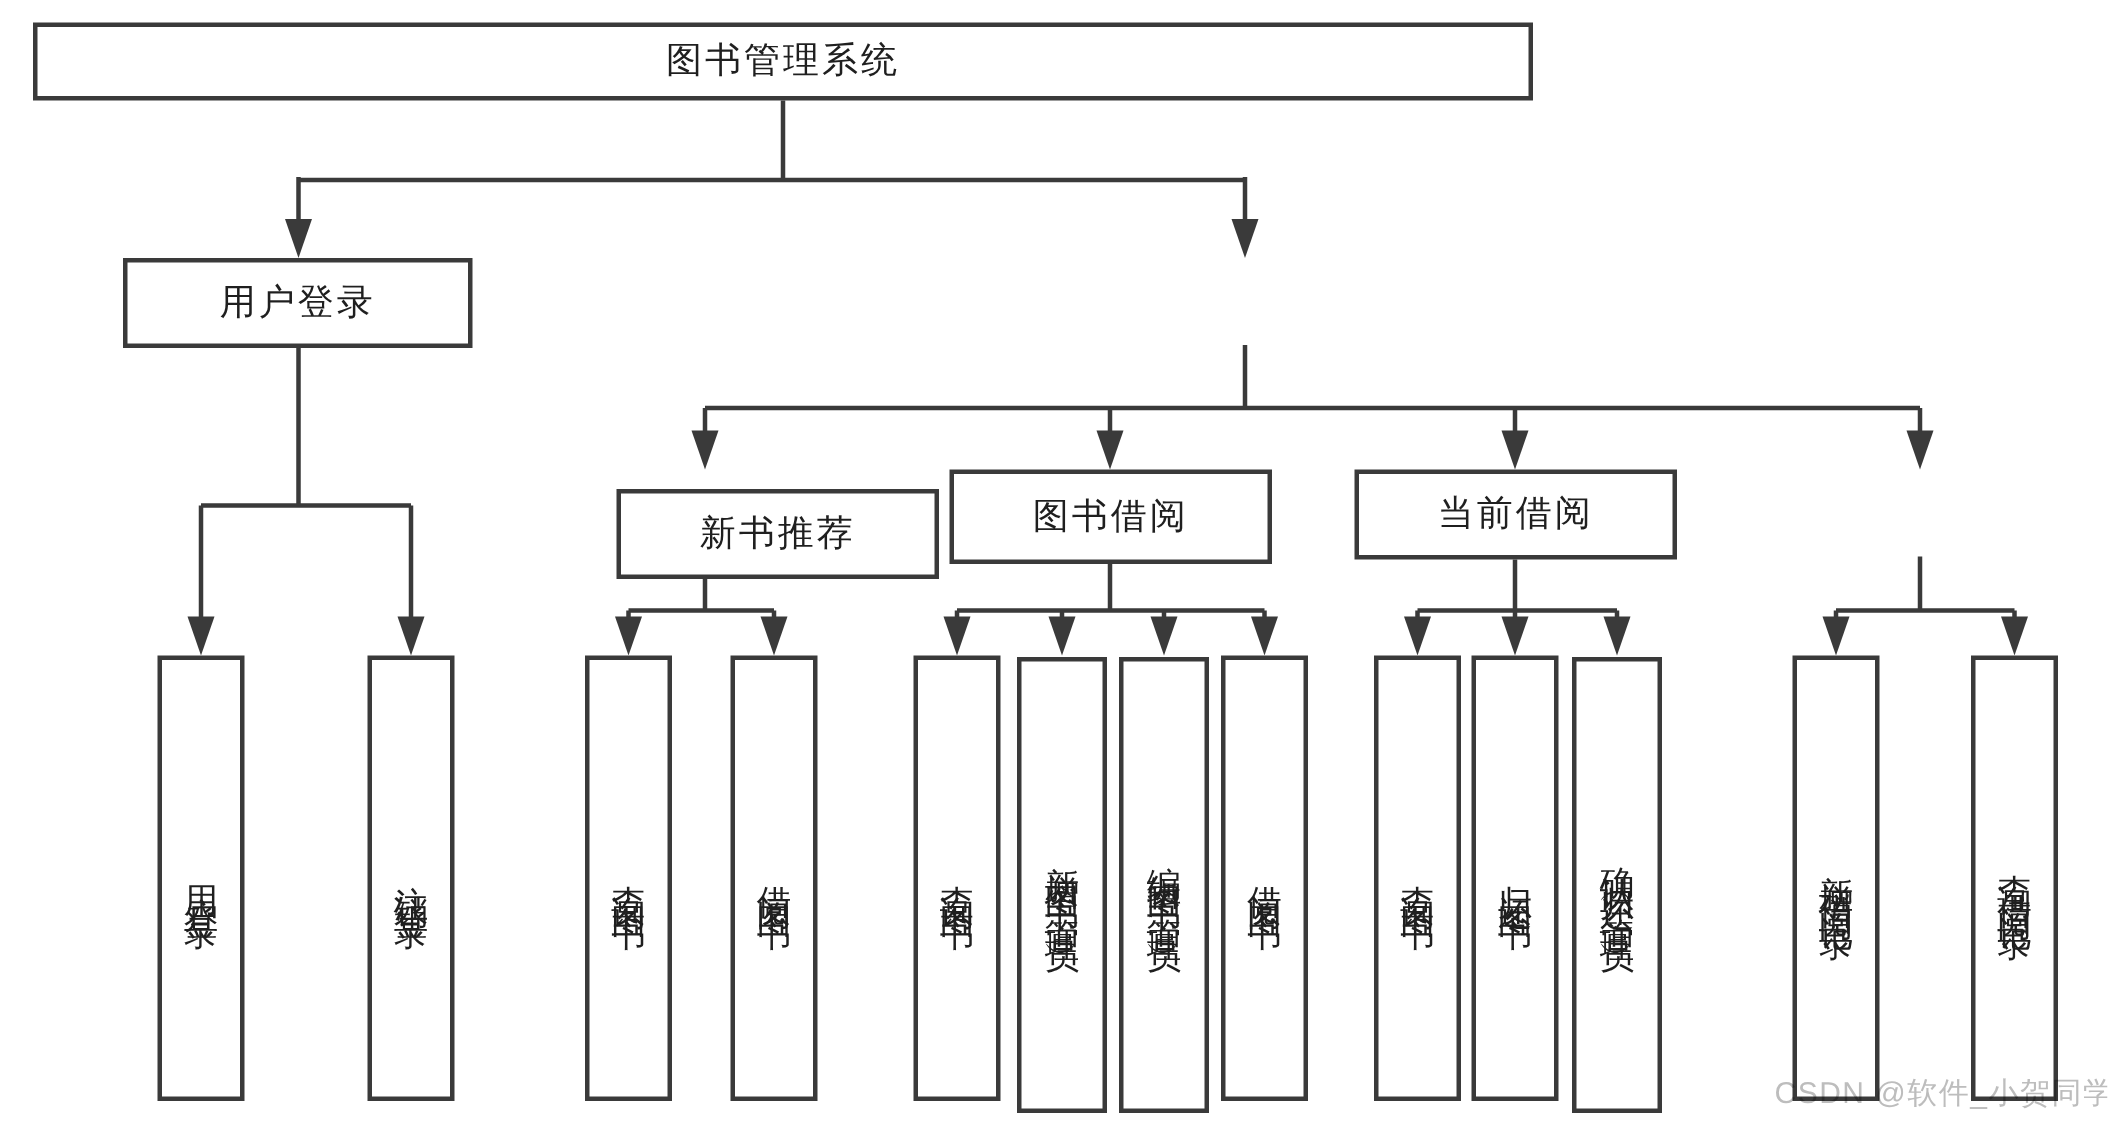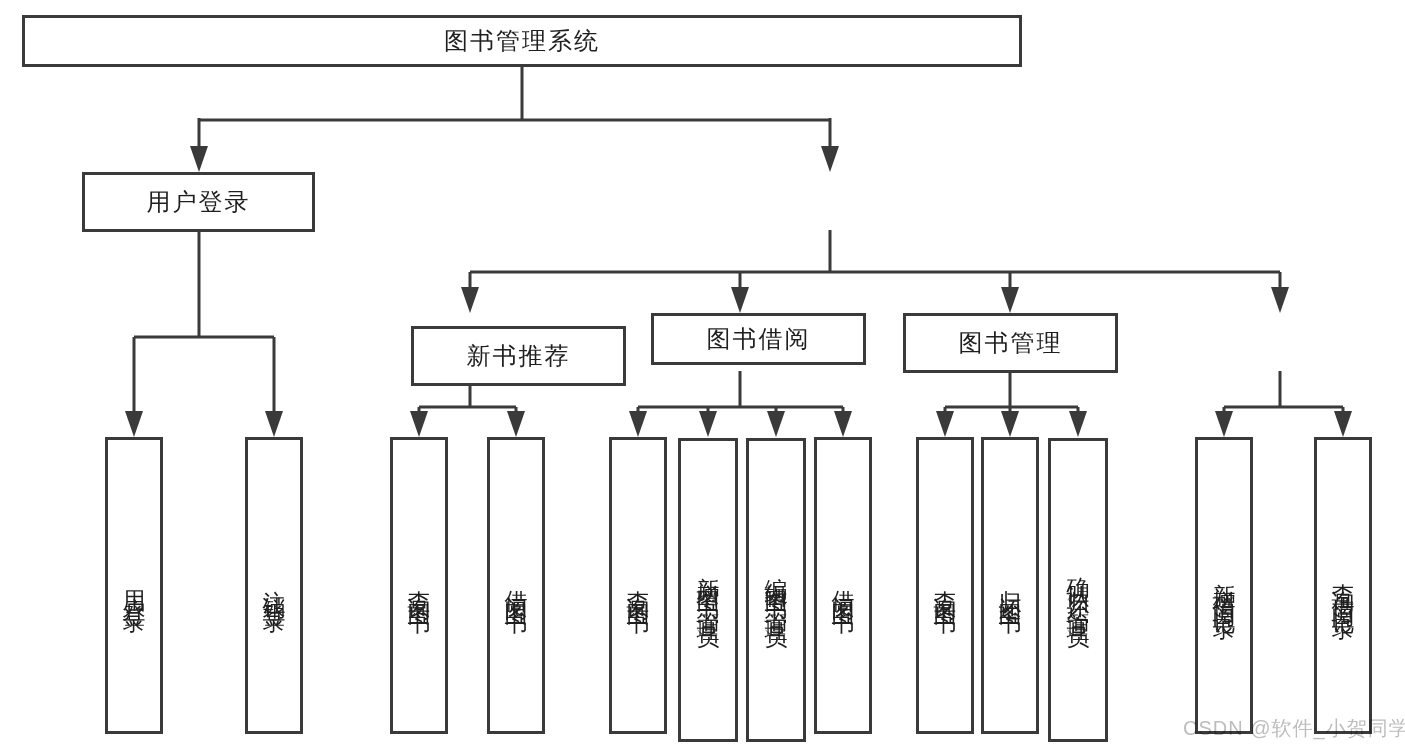--- a/index.html
+++ b/index.html
@@ -90,25 +90,25 @@
     <span>图书管理系统</span>
   </div>
 
   <div class="hbox" style="left:82px;top:172px;width:233px;height:60px;">
     <span>用户登录</span>
   </div>
 
   <div class="hbox" style="left:363px;top:326px;width:215px;height:60px;margin-left:48px;">
     <span>新书推荐</span>
   </div>
-  <div class="hbox" style="left:651px;top:313px;width:215px;height:52px;">
+  <div class="hbox" style="left:633px;top:313px;width:215px;height:63px;">
     <span>图书借阅</span>
   </div>
   <div class="hbox" style="left:903px;top:313px;width:215px;height:60px;">
-    <span>图书管理</span>
+    <span>当前借阅</span>
   </div>
 
   <div class="vbox" style="left:105px;top:437px;width:58px;height:297px;">
     <span>用户登录</span>
   </div>
   <div class="vbox" style="left:245px;top:437px;width:58px;height:297px;">
     <span>注销登录</span>
   </div>
 
   <div class="vbox" style="left:390px;top:437px;width:58px;height:297px;">

